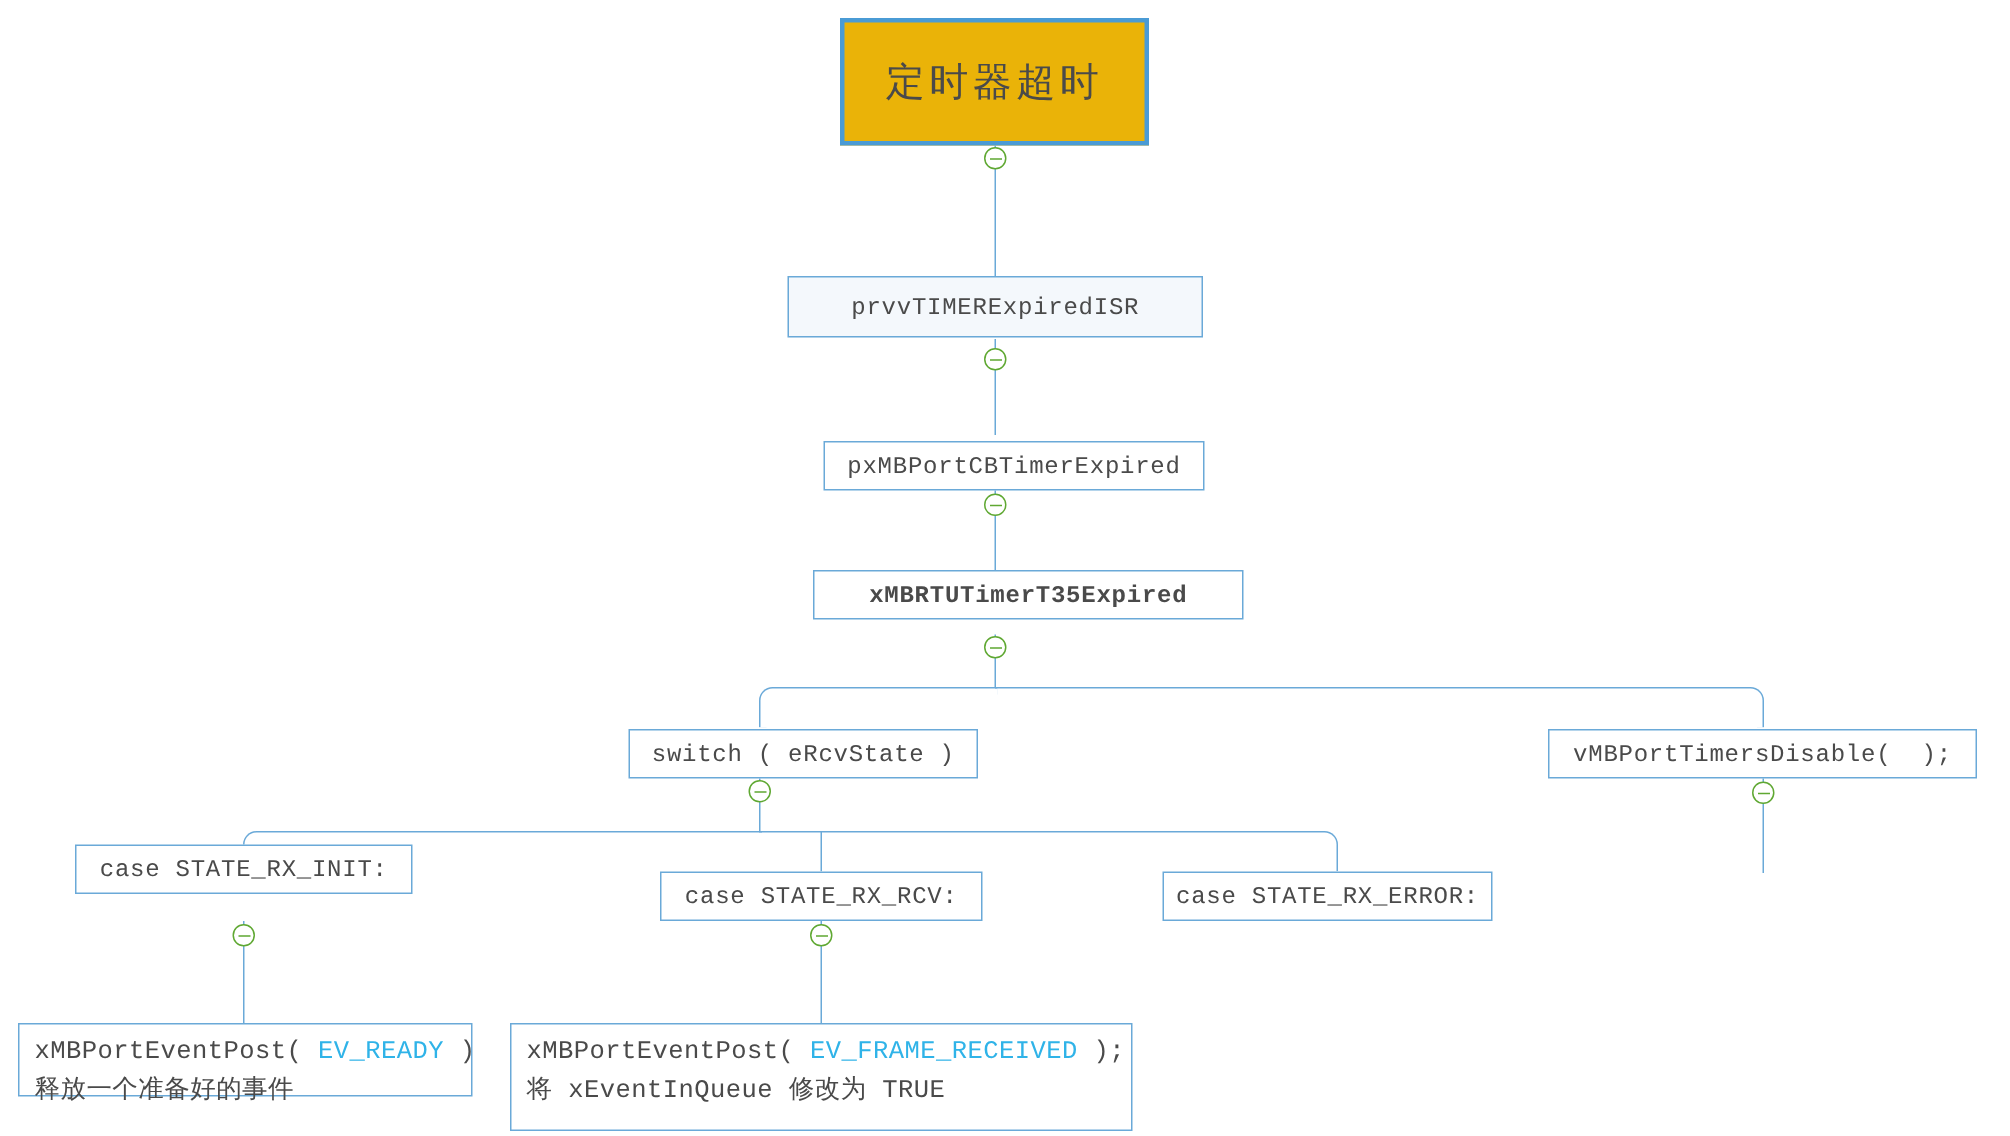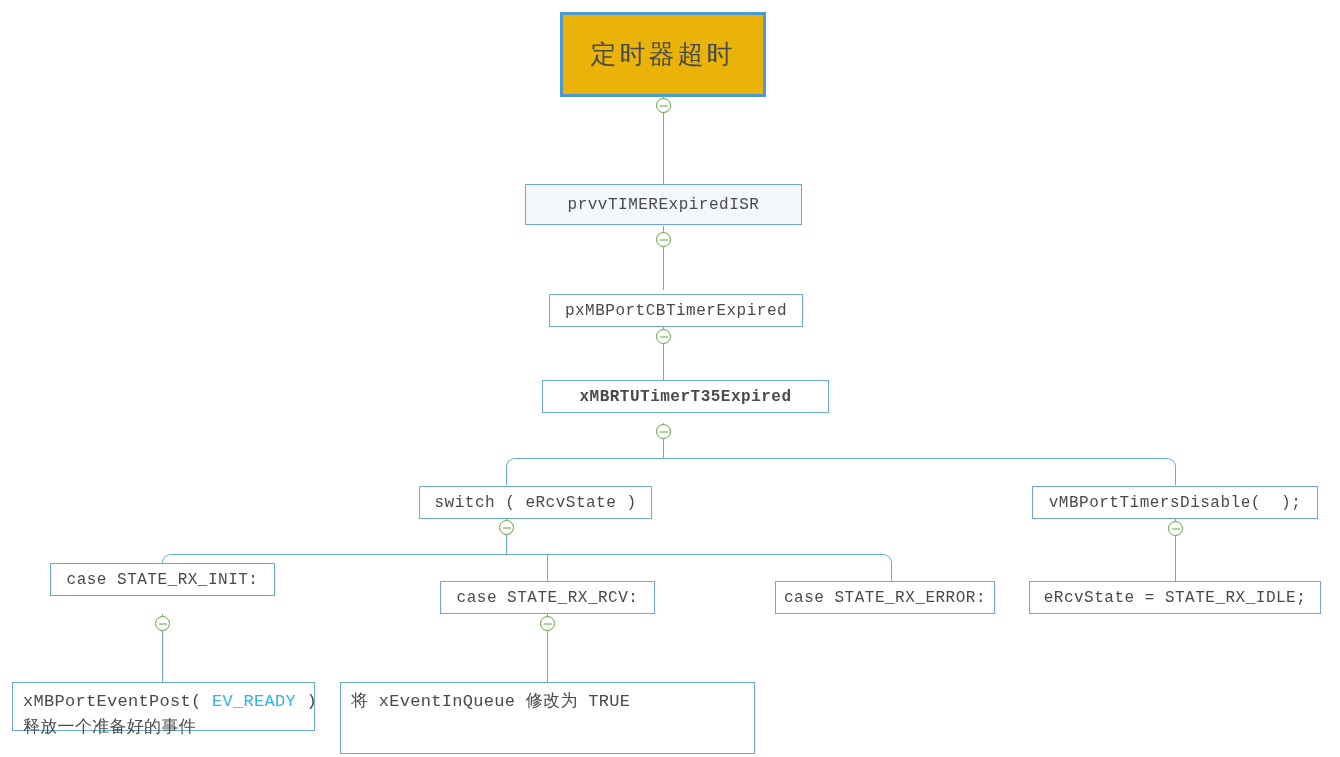--- a/index.html
+++ b/index.html
@@ -138,24 +138,24 @@
   <div class="vline" style="left:162px; top:614px; height:68px;"></div>
   <div class="toggle" style="left:155px; top:616px;"></div>
 
   <div class="node code" style="left:440px; top:581px; width:215px; height:33px;">case STATE_RX_RCV:</div>
 
   <div class="vline" style="left:547px; top:614px; height:68px;"></div>
   <div class="toggle" style="left:540px; top:616px;"></div>
 
   <div class="node code" style="left:775px; top:581px; width:220px; height:33px;">case STATE_RX_ERROR:</div>
 
-  <div class="node code" style="left:1029px; top:581px; width:292px; height:33px;">eRcvState = STATE_RX_IDLE;</div>
 
   <div class="node multiline" style="left:12px; top:682px; width:303px; height:49px;">
     <span class="ln"><span>xMBPortEventPost( </span><span class="kw">EV_READY</span><span> )</span></span>
     <span class="ln">释放一个准备好的事件</span>
   </div>
 
   <div class="node multiline" style="left:340px; top:682px; width:415px; height:72px;">
+    <span class="ln"><span>xMBPortEventPost( </span><span class="kw">EV_FRAME_RECEIVED</span><span> );</span></span>
     <span class="ln">将 xEventInQueue 修改为 TRUE</span>
   </div>
 
 </div>
 
 </body></html>

